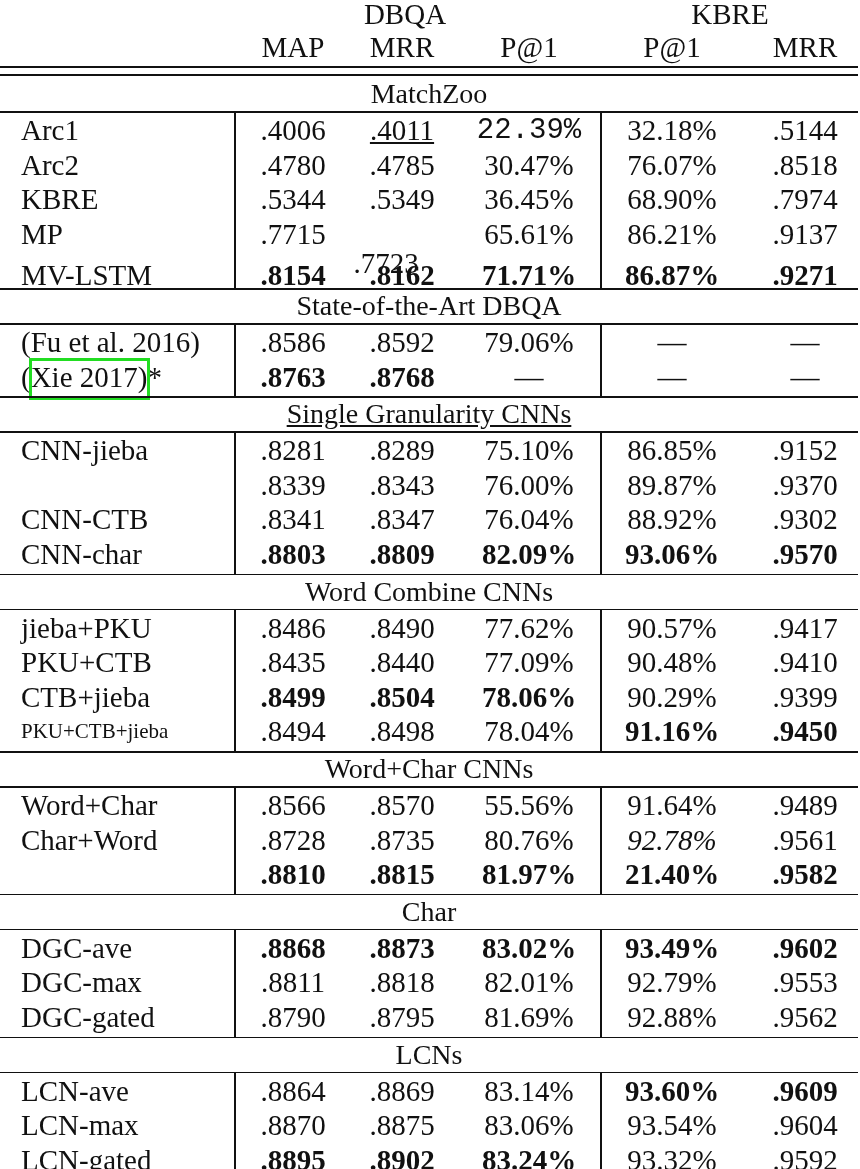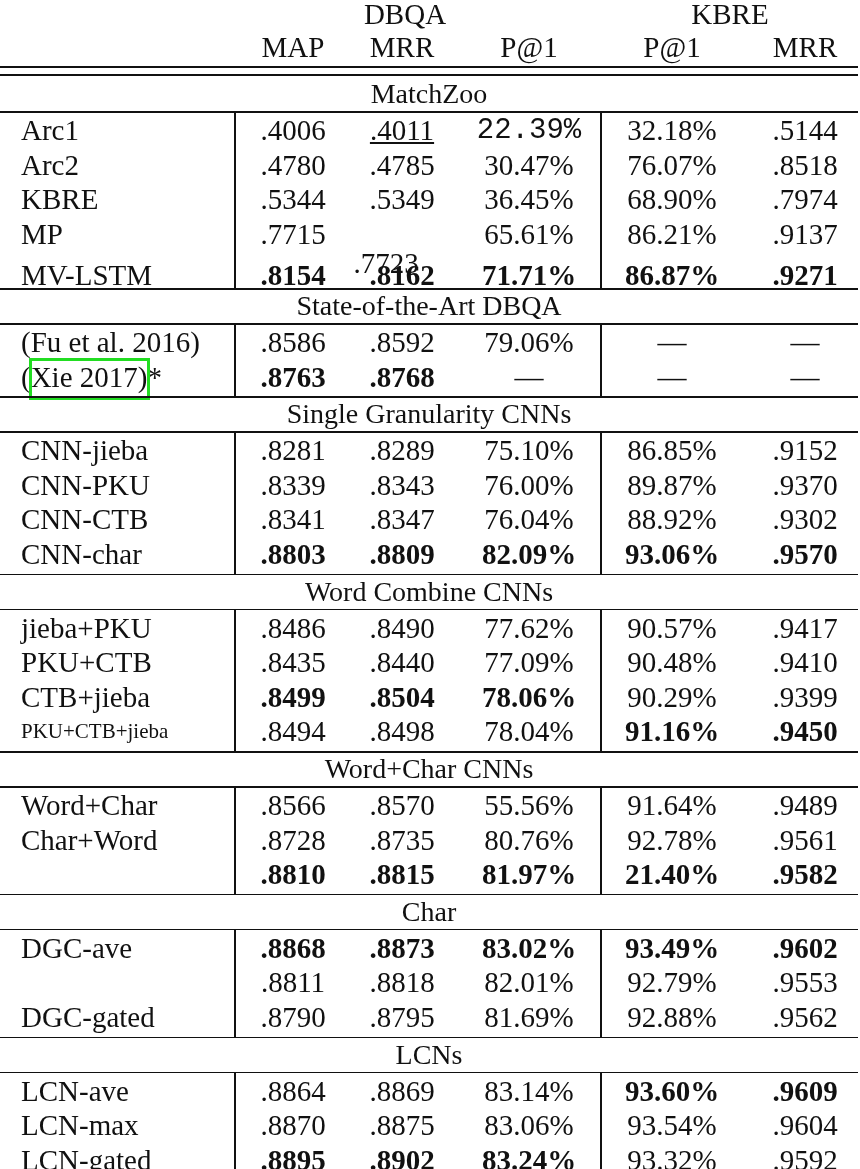--- a/index.html
+++ b/index.html
@@ -103,32 +103,31 @@
         <div class="cell num bold" style="left: 243px; width: 100px;">.8763</div>
         <div class="cell num bold" style="left: 352px; width: 100px;">.8768</div>
         <div class="cell num" style="left: 474px; width: 110px;">—</div>
         <div class="cell num" style="left: 617px; width: 110px;">—</div>
         <div class="cell num" style="left: 755px; width: 100px;">—</div>
         <div class="highlight-box" style="left: 29px; top: -2px; width: 121px; height: 42px; border-color: rgb(34, 221, 34);"></div>
       </div>
       <div class="vline" style="left: 234px; top: 324px; height: 72.2px;"></div>
       <div class="vline" style="left: 600px; top: 324px; height: 72.2px;"></div>
       <div class="rule" style="top: 396.2px; height: 1.5px;"></div>
-      <div class="section-title" style="top: 397.2px;">Single Granularity CNNs</div>
+      <div class="section-title" style="top: 397.2px; text-decoration: underline;">Single Granularity CNNs</div>
       <div class="rule" style="top: 431.2px; height: 1.5px;"></div>
       <div class="row" style="top: 433.2px;">
         <div class="cell name">CNN-jieba</div>
         <div class="cell num" style="left: 243px; width: 100px;">.8281</div>
         <div class="cell num" style="left: 352px; width: 100px;">.8289</div>
         <div class="cell num" style="left: 474px; width: 110px;">75.10%</div>
         <div class="cell num" style="left: 617px; width: 110px;">86.85%</div>
         <div class="cell num" style="left: 755px; width: 100px;">.9152</div>
       </div>
       <div class="row" style="top: 467.8px;">
-        <div class="cell name">CNN-PKU</div>
         <div class="cell num" style="left: 243px; width: 100px;">.8339</div>
         <div class="cell num" style="left: 352px; width: 100px;">.8343</div>
         <div class="cell num" style="left: 474px; width: 110px;">76.00%</div>
         <div class="cell num" style="left: 617px; width: 110px;">89.87%</div>
         <div class="cell num" style="left: 755px; width: 100px;">.9370</div>
       </div>
       <div class="row" style="top: 502.4px;">
         <div class="cell name">CNN-CTB</div>
         <div class="cell num" style="left: 243px; width: 100px;">.8341</div>
         <div class="cell num" style="left: 352px; width: 100px;">.8347</div>
@@ -192,21 +191,21 @@
         <div class="cell num" style="left: 352px; width: 100px;">.8570</div>
         <div class="cell num" style="left: 474px; width: 110px;">55.56%</div>
         <div class="cell num" style="left: 617px; width: 110px;">91.64%</div>
         <div class="cell num" style="left: 755px; width: 100px;">.9489</div>
       </div>
       <div class="row" style="top: 822.6px;">
         <div class="cell name">Char+Word</div>
         <div class="cell num" style="left: 243px; width: 100px;">.8728</div>
         <div class="cell num" style="left: 352px; width: 100px;">.8735</div>
         <div class="cell num" style="left: 474px; width: 110px;">80.76%</div>
-        <div class="cell num" style="left: 617px; width: 110px;">92.78%</div>
+        <div class="cell num" style="left: 617px; width: 110px; font-style: italic;">92.78%</div>
         <div class="cell num" style="left: 755px; width: 100px;">.9561</div>
       </div>
       <div class="row" style="top: 857.2px;">
         <div class="cell num bold" style="left: 243px; width: 100px;">.8810</div>
         <div class="cell num bold" style="left: 352px; width: 100px;">.8815</div>
         <div class="cell num bold" style="left: 474px; width: 110px;">81.97%</div>
         <div class="cell num bold" style="left: 617px; width: 110px;">21.40%</div>
         <div class="cell num bold" style="left: 755px; width: 100px;">.9582</div>
       </div>
       <div class="vline" style="left: 234px; top: 787px; height: 106.8px;"></div>
@@ -216,20 +215,21 @@
       <div class="rule" style="top: 928.8px; height: 1.5px;"></div>
       <div class="row" style="top: 930.8px;">
         <div class="cell name">DGC-ave</div>
         <div class="cell num bold" style="left: 243px; width: 100px;">.8868</div>
         <div class="cell num bold" style="left: 352px; width: 100px;">.8873</div>
         <div class="cell num bold" style="left: 474px; width: 110px;">83.02%</div>
         <div class="cell num bold" style="left: 617px; width: 110px;">93.49%</div>
         <div class="cell num bold" style="left: 755px; width: 100px;">.9602</div>
       </div>
       <div class="row" style="top: 965.4px;">
+        <div class="cell name">DGC-max</div>
         <div class="cell num" style="left: 243px; width: 100px;">.8811</div>
         <div class="cell num" style="left: 352px; width: 100px;">.8818</div>
         <div class="cell num" style="left: 474px; width: 110px;">82.01%</div>
         <div class="cell num" style="left: 617px; width: 110px;">92.79%</div>
         <div class="cell num" style="left: 755px; width: 100px;">.9553</div>
       </div>
       <div class="row" style="top: 1000px;">
         <div class="cell name">DGC-gated</div>
         <div class="cell num" style="left: 243px; width: 100px;">.8790</div>
         <div class="cell num" style="left: 352px; width: 100px;">.8795</div>

